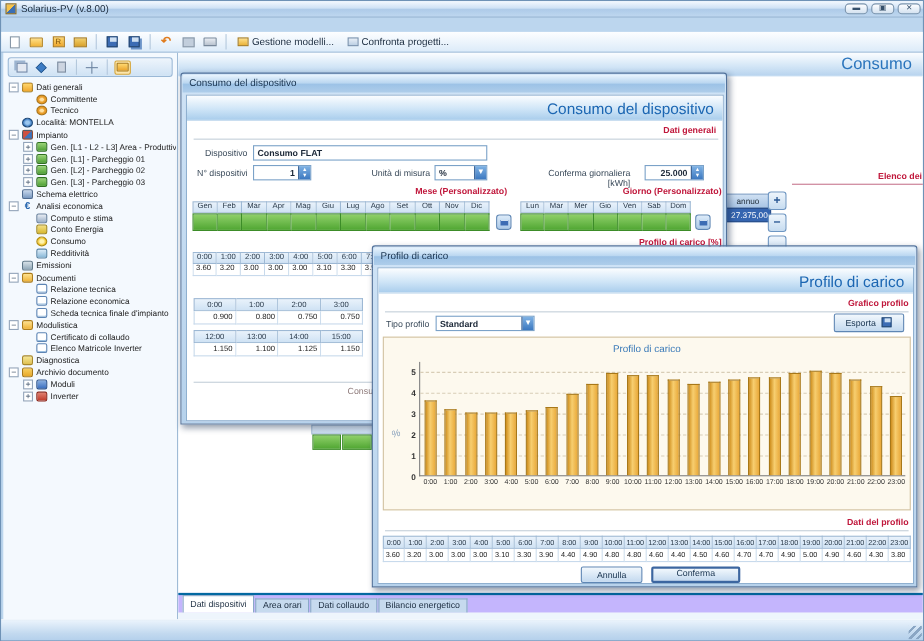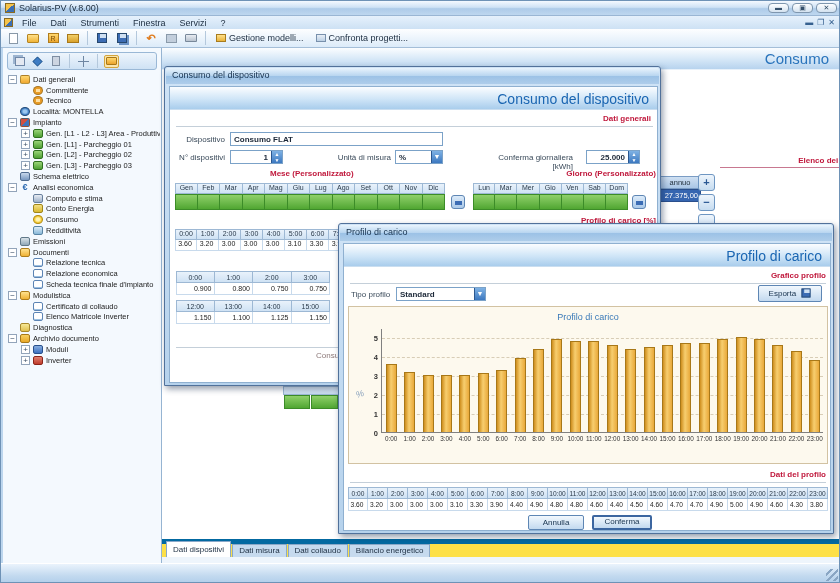--- a/index.html
+++ b/index.html
@@ -83,21 +83,21 @@
   .devlist-lbl { position:absolute; left:558px; top:108px; width:160px; text-align:right; border-bottom:1px solid #c87890; padding-bottom:2px; }
   .dev-col { position:absolute; left:497px; top:128px; width:42px; height:13px; background:linear-gradient(#cfe0f2,#aac6e6);
     border:1px solid #7a9cc4; font-size:7.5px; text-align:center; color:#22303e; line-height:11px;}
   .dev-val { position:absolute; left:497px; top:141px; width:42px; height:13px; background:#3565b0; color:#fff;
     font-size:7.5px; text-align:right; padding-right:2px; line-height:12px; border:1px solid #2a4f8c;}
   .sqbtn { position:absolute; width:17px; height:17px; border:1px solid #6e96c2; border-radius:3px;
     background:linear-gradient(#eef5fc,#c6dcf0); color:#2a5894; font-size:11px; text-align:center; line-height:14px; font-weight:bold;}
   .frag-head { position:absolute; left:121px; top:338px; width:60px; height:9px; background:linear-gradient(#e6f0fa,#c9ddf1); border:1px solid #9db8d4; }
   .frag-green { position:absolute; top:347px; height:14px; background:linear-gradient(#8fd06a,#50a632); border:1px solid #3c8c28; }
 
-  .tabs { position:absolute; left:0; top:491px; width:677px; height:18px; background:#fde047; border-top:5px solid #0369a1; display:flex; align-items:flex-end; padding-left:4px; }
+  .tabs { position:absolute; left:0; top:491px; width:677px; height:18px; background:#c4b5fd; border-top:2px solid #0369a1; display:flex; align-items:flex-end; padding-left:4px; }
   .tab { font-size:8px; color:#1c2d40; border:1px solid #8aa8c8; border-bottom:none; background:#c6daee; padding:1px 6px 2px; margin-right:1px; height:13px; }
   .tab.active { background:#fff; height:16px; padding-top:3px; }
   .tabfill { position:absolute; left:0; top:509px; width:677px; height:6px; background:#eef5fc; }
 
   .statusbar { position:absolute; left:0; top:562px; width:840px; height:21px;
     background:linear-gradient(180deg,#eaf3fc,#c2d9ef 60%,#b0cdea); border-top:1px solid #fff; }
   .statusfield { position:absolute; left:3px; top:3px; width:362px; height:15px; border:1px solid #a4bcd4; border-radius:2px;
     font-size:8px; color:#203040; padding:2px 0 0 4px; }
   .grip { position:absolute; right:3px; bottom:3px; width:12px; height:12px;
     background:repeating-linear-gradient(135deg,transparent 0 3px,#8aa6c4 3px 5px); }
@@ -154,36 +154,20 @@
   <div class="titlebar">
     <div class="app-ico"></div>
     <div class="txt">Solarius-PV (v.8.00)</div>
     <div class="wbtns">
       <div class="wbtn">▬</div>
       <div class="wbtn">▣</div>
       <div class="wbtn">✕</div>
     </div>
   </div>
 
-  <div class="menubar">
-    <div class="menu-ico"></div>
-    <div id="menu-items" style="display:flex;">
-        <div class="mi">File</div>
-        <div class="mi">Dati</div>
-        <div class="mi">Strumenti</div>
-        <div class="mi">Finestra</div>
-        <div class="mi">Servizi</div>
-        <div class="mi">?</div>
-      </div>
-    <div class="mdi-ctrls">
-      <span>▬</span>
-      <span>❐</span>
-      <span>✕</span>
-    </div>
-  </div>
 
   <div class="toolbar">
     <div class="tbtn">
         <div class="g-page"></div>
       </div>
     <div class="tbtn">
         <div class="g-folder"></div>
       </div>
     <div class="tbtn">
         <div class="g-box-y">R</div>
@@ -387,21 +371,21 @@
     <div class="sqbtn" style="left:536px; top:126px;">+</div>
     <div class="sqbtn" style="left:536px; top:146px;">−</div>
     <div class="sqbtn" style="left:536px; top:166px;"></div>
 
     <div class="frag-head"></div>
     <div class="frag-green" style="left:122px; width:26px;"></div>
     <div class="frag-green" style="left:149px; width:27px;"></div>
 
     <div class="tabs" id="tabs">
         <div class="tab active">Dati dispositivi</div>
-        <div class="tab">Dati misura</div>
+        <div class="tab">Area orari</div>
         <div class="tab">Dati collaudo</div>
         <div class="tab">Bilancio energetico</div>
       </div>
     <div class="tabfill"></div>
   </div>
 
   <div class="dlg" style="left:163px; top:65px; width:497px; height:320px; z-index:10;">
     <div class="dlg-tb">Consumo del dispositivo</div>
     <div class="dlg-body" style="width:489px; height:297px;">
       <div class="banner">Consumo del dispositivo</div>
@@ -414,21 +398,21 @@
 
       <div class="lbl right" style="left:0px; top:66px; width:55px;">N° dispositivi</div>
       <div class="spin" style="left:60px; top:63px; width:53px; height:14px;"><span>1</span><span class="ud">▲<br>▼</span></div>
 
       <div class="lbl right" style="left:160px; top:66px; width:61px;">Unità di misura</div>
       <div class="combo" style="left:225px; top:63px; width:48px; height:14px;"><span>%</span><span class="dd" style="font-size:7px; line-height:12px;">▼</span></div>
 
       <div class="lbl right" style="left:315px; top:66px; width:88px;">Conferma giornaliera [kWh]</div>
       <div class="spin" style="left:416px; top:63px; width:54px; height:14px;"><span>25.000</span><span class="ud">▲<br>▼</span></div>
 
-      <div class="redlbl" style="position:absolute; left:100px; top:82px; width:191px; ">Mese (Personalizzato)</div>
+      <div class="redlbl" style="position:absolute; left:100px; top:82px; width:191px; text-align:right;">Mese (Personalizzato)</div>
       <div class="redlbl" style="position:absolute; left:320px; top:82px; width:166px; text-align:right;">Giorno (Personalizzato)</div>
 
       <div class="rowflex" id="month-head" style="left:5px; top:96px;">
           <div class="hcell" style="width: 22.5px; height: 11px;">Gen</div>
           <div class="hcell" style="width: 22.5px; height: 11px;">Feb</div>
           <div class="hcell" style="width: 22.5px; height: 11px;">Mar</div>
           <div class="hcell" style="width: 22.5px; height: 11px;">Apr</div>
           <div class="hcell" style="width: 22.5px; height: 11px;">Mag</div>
           <div class="hcell" style="width: 22.5px; height: 11px;">Giu</div>
           <div class="hcell" style="width: 22.5px; height: 11px;">Lug</div>
@@ -691,20 +675,20 @@
           <div class="vcell" style="width: 20px; height: 12px; line-height: 11px; font-size: 6.6px; text-align: center;">4.70</div>
           <div class="vcell" style="width: 20px; height: 12px; line-height: 11px; font-size: 6.6px; text-align: center;">4.90</div>
           <div class="vcell" style="width: 20px; height: 12px; line-height: 11px; font-size: 6.6px; text-align: center;">5.00</div>
           <div class="vcell" style="width: 20px; height: 12px; line-height: 11px; font-size: 6.6px; text-align: center;">4.90</div>
           <div class="vcell" style="width: 20px; height: 12px; line-height: 11px; font-size: 6.6px; text-align: center;">4.60</div>
           <div class="vcell" style="width: 20px; height: 12px; line-height: 11px; font-size: 6.6px; text-align: center;">4.30</div>
           <div class="vcell" style="width: 20px; height: 12px; line-height: 11px; font-size: 6.6px; text-align: center;">3.80</div>
         </div>
 
       <div class="pushbtn" style="left:184px; top:271px; width:56px; height:15px; line-height:13px;">Annulla</div>
-      <div class="pushbtn def" style="left:248px; top:271px; width:60px; height:15px; line-height:10px;">Conferma</div>
+      <div class="pushbtn def" style="left:248px; top:271px; width:81px; height:15px; line-height:10px;">Conferma</div>
     </div>
   </div>
 
   <div class="statusbar">
     <div class="grip"></div>
   </div>
 </div>
 
 </body></html>

